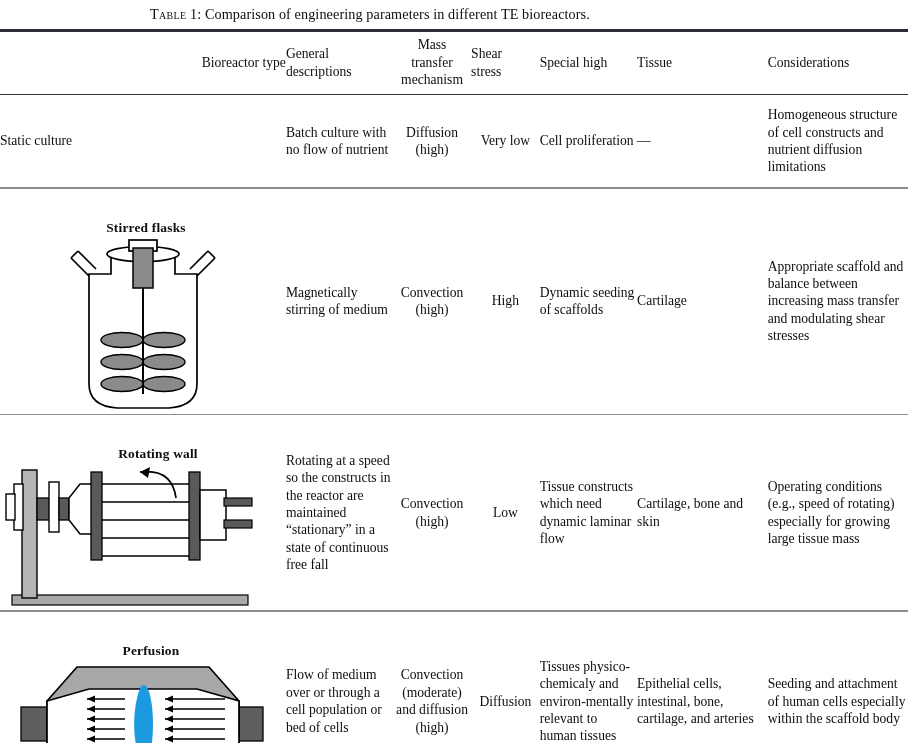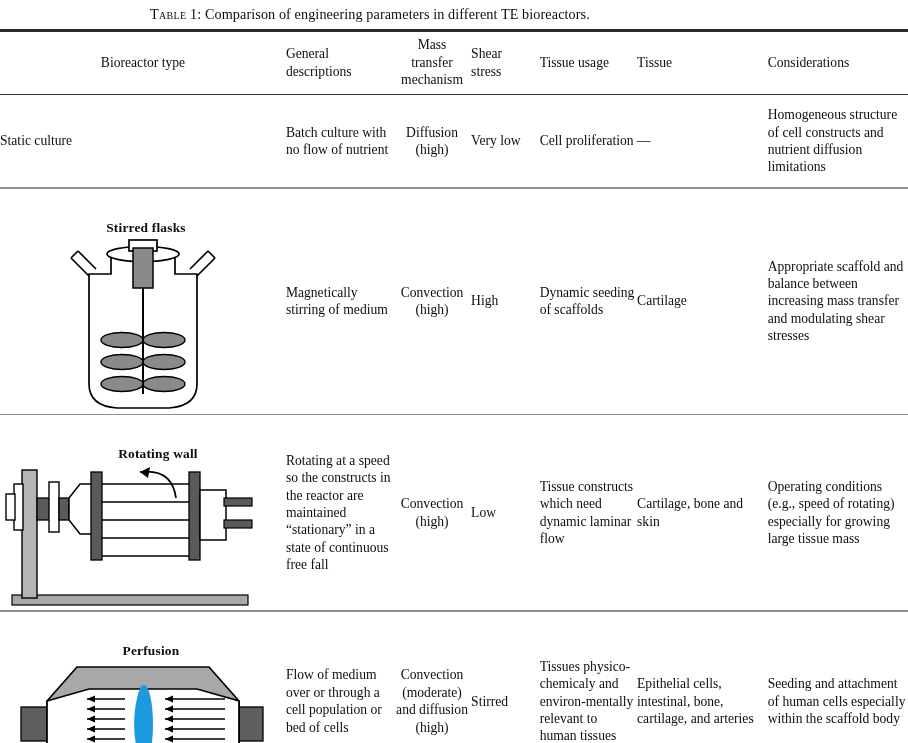--- a/index.html
+++ b/index.html
@@ -63,33 +63,33 @@
   col.c1 { width: 267px; }
   col.c2 { width: 100px; }
   col.c3 { width: 73px;  }
   col.c4 { width: 64px;  }
   col.c5 { width: 91px;  }
   col.c6 { width: 122px; }
   col.c7 { width: 131px; }
 
   
   .hdr td { vertical-align: middle; height: 62px; }
-  .h1 { padding-left: 8px;  text-align: center; }
+  .h1 { padding-left: 8px;  text-align: right; }
   .h2 { padding-left: 6px;  text-align: left; }
   .h3 { text-align: center; }
   .h4 { text-align: left; }
   .h5 { padding-left: 2px;  text-align: left; }
   .h6 { padding-left: 2px;  text-align: left; }
   .h7 { padding-left: 6px;  text-align: left; }
 
   
   .b1 { padding-left: 8px;  text-align: left; }
   .b2 { padding-left: 6px;  padding-right: 6px; text-align: left; }
   .b3 { text-align: center; padding-left: 2px; padding-right: 2px;}
-  .b4 { text-align: left; }
+  .b4 { text-align: center; }
   .b5 { padding-left: 2px;  padding-right: 4px; text-align: left; }
   .b6 { padding-left: 2px;  padding-right: 6px; text-align: left; }
   .b7 { padding-left: 6px;  padding-right: 4px; text-align: left; }
 
   .cell-text { display: block; }
 
   
   .diagram-cell { position: relative; }
   .diag-wrap { position: relative; margin-top: 31px; }
   .diag-label {
@@ -145,21 +145,21 @@
       <td class="h3">
         <span class="cell-text">Mass</span>
         <span class="cell-text">transfer</span>
         <span class="cell-text">mechanism</span>
       </td>
       <td class="h4">
         <span class="cell-text">Shear</span>
         <span class="cell-text">stress</span>
       </td>
       <td class="h5">
-        <span class="cell-text">Tissue usage</span>
+        <span class="cell-text">Special high</span>
       </td>
       <td class="h6">
         <span class="cell-text">Tissue</span>
       </td>
       <td class="h7">
         <span class="cell-text">Considerations</span>
       </td>
     </tr>
   </tbody>
     </table>
@@ -428,21 +428,21 @@
           </svg>
         </div>
       </td>
       <td class="b2">
         <span class="cell-text">Flow of medium over or through a cell population or bed of cells</span>
       </td>
       <td class="b3">
         <span class="cell-text">Convection (moderate) and diffusion (high)</span>
       </td>
       <td class="b4">
-        <span class="cell-text">Stirred</span>
+        <span class="cell-text">Diffusion</span>
       </td>
       <td class="b5">
         <span class="cell-text">Tissues physico-chemicaly and environ-mentally relevant to human tissues</span>
       </td>
       <td class="b6">
         <span class="cell-text">Epithelial cells, intestinal, bone, cartilage, and arteries</span>
       </td>
       <td class="b7">
         <span class="cell-text">Seeding and attachment of human cells especially within the scaffold body</span>
       </td>

